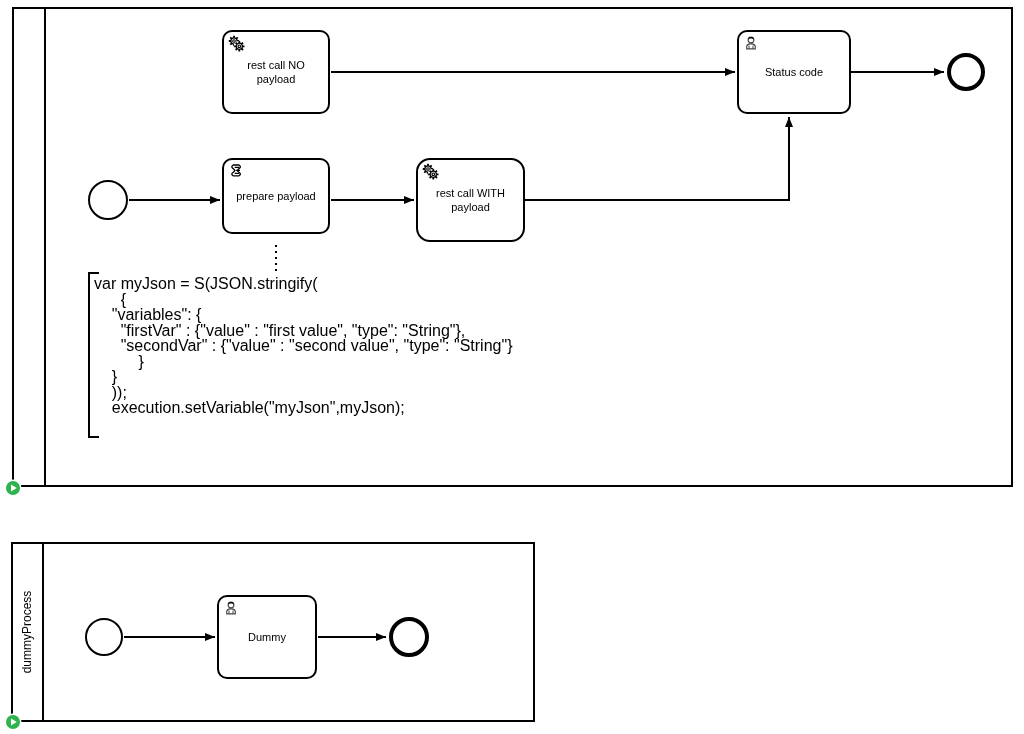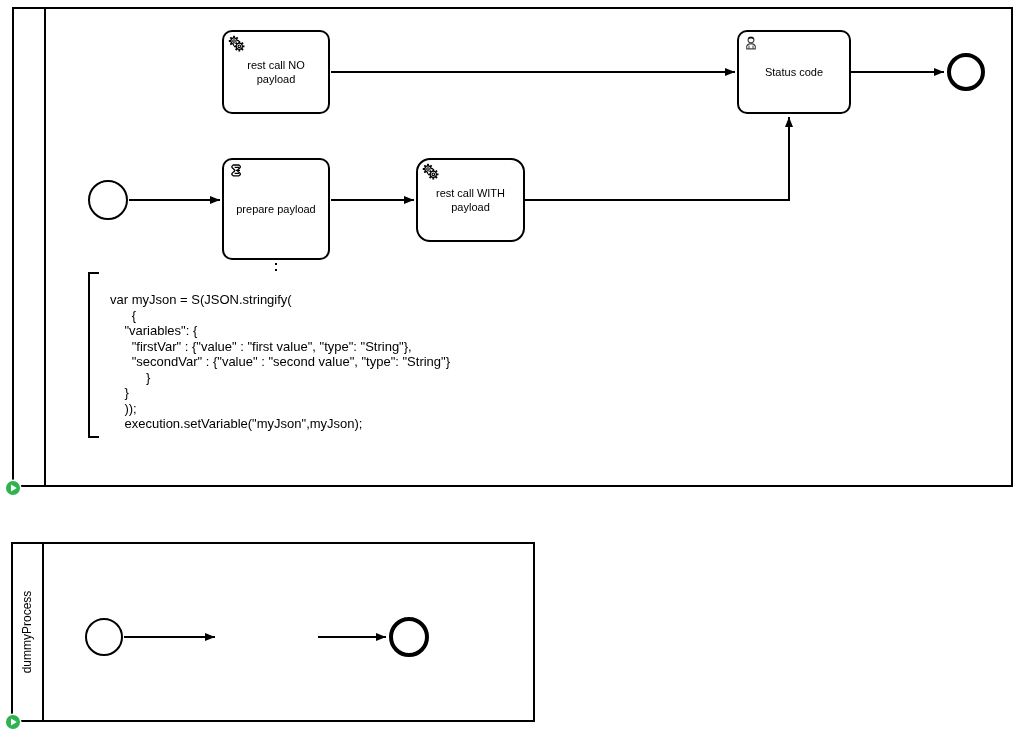--- a/index.html
+++ b/index.html
@@ -20,21 +20,21 @@
   }
   .task-label{
     font-size:11px;line-height:14px;text-align:center;white-space:pre-line;
   }
   .task-icon{position:absolute;top:3px;left:4px;}
   .event{position:absolute;border-radius:50%;background:#fff;box-sizing:border-box;}
   .event.start{border:2px solid #000;}
   .event.end{border:4px solid #000;}
   .overlay{position:absolute;left:0;top:0;pointer-events:none;}
   .annotation-text{
-    position:absolute;font-size:13px;line-height:15.5px;white-space:pre;margin:16px;
+    position:absolute;font-size:16px;line-height:15.5px;white-space:pre;margin:0;
     font-family:"Liberation Sans", sans-serif;
   }
   .badge{position:absolute;width:18px;height:18px;}
 </style>
 </head>
 <body>
 
 <div class="canvas">
 
   <div class="pool" style="left:12px;top:7px;width:1001px;height:480px;"></div>
@@ -73,21 +73,21 @@
         <circle r="5.6" fill="#fff" stroke="none"></circle>
         <path d="M0,-5.2 V-3 M3.7,-3.7 L2.1,-2.1 M5.2,0 H3 M3.7,3.7 L2.1,2.1 M0,5.2 V3 M-3.7,3.7 L-2.1,2.1 M-5.2,0 H-3 M-3.7,-3.7 L-2.1,-2.1" stroke="#000" stroke-width="1.8" fill="none"></path>
         <circle r="3.1" fill="#fff" stroke="#000" stroke-width="1.3"></circle>
         <circle r="1.3" fill="#fff" stroke="#000" stroke-width="1.1"></circle>
       </g>
     </svg>
     <span class="task-label">rest call NO
 payload</span>
   </div>
 
-  <div class="task" style="left:222px;top:158px;width:108px;height:102px;">
+  <div class="task" style="left:222px;top:158px;width:108px;height:76px;">
     <svg class="task-icon" viewBox="0 0 16 16" width="16" height="16">
       <path d="M5.2,2 C3.3,3.2 3.3,4.4 5.2,5.6 C7.1,6.8 7.1,8 5.2,9.2 C3.3,10.4 3.3,11.6 5.2,12.8 L11,12.8 C12.9,11.6 12.9,10.4 11,9.2 C9.1,8 9.1,6.8 11,5.6 C12.9,4.4 12.9,3.2 11,2 Z" fill="#fff" stroke="#000" stroke-width="1.3" stroke-linejoin="round"></path>
       <path d="M6.7,4.4 H11.1 M7.6,7.4 H12 M6.7,10.4 H11.1" stroke="#000" stroke-width="1.1"></path>
     </svg>
     <span class="task-label">prepare payload</span>
   </div>
 
   <div class="task" style="left:416px;top:158px;width:109px;height:84px;border-radius:14px;">
     <svg class="task-icon" viewBox="0 0 18 18" width="18" height="18">
       <g transform="translate(6,6)">
@@ -109,20 +109,29 @@
   <div class="task" style="left:737px;top:30px;width:114px;height:84px;">
     <svg class="task-icon" viewBox="0 0 16 16" width="16" height="16">
       <circle cx="8" cy="5" r="2.9" fill="#fff" stroke="#444" stroke-width="1.1"></circle>
       <path d="M5.1,4.7 C5.1,3 6.4,1.9 8,1.9 C9.6,1.9 10.9,3 10.9,4.7 C10.1,3.8 9.2,3.5 8,3.5 C6.8,3.5 5.9,3.8 5.1,4.7 Z" fill="#000"></path>
       <path d="M3.7,13.9 V11.6 C3.7,9.9 5.2,9.3 6.7,8.9 L9.3,8.9 C10.8,9.3 12.3,9.9 12.3,11.6 V13.9 Z" fill="#fff" stroke="#444" stroke-width="1.1" stroke-linejoin="round"></path>
       <path d="M6,10.6 V13.9 M10,10.6 V13.9" stroke="#444" stroke-width="1"></path>
     </svg>
     <span class="task-label">Status code</span>
   </div>
 
+  <div class="task" style="left:217px;top:595px;width:100px;height:84px;">
+    <svg class="task-icon" viewBox="0 0 16 16" width="16" height="16">
+      <circle cx="8" cy="5" r="2.9" fill="#fff" stroke="#444" stroke-width="1.1"></circle>
+      <path d="M5.1,4.7 C5.1,3 6.4,1.9 8,1.9 C9.6,1.9 10.9,3 10.9,4.7 C10.1,3.8 9.2,3.5 8,3.5 C6.8,3.5 5.9,3.8 5.1,4.7 Z" fill="#000"></path>
+      <path d="M3.7,13.9 V11.6 C3.7,9.9 5.2,9.3 6.7,8.9 L9.3,8.9 C10.8,9.3 12.3,9.9 12.3,11.6 V13.9 Z" fill="#fff" stroke="#444" stroke-width="1.1" stroke-linejoin="round"></path>
+      <path d="M6,10.6 V13.9 M10,10.6 V13.9" stroke="#444" stroke-width="1"></path>
+    </svg>
+    <span class="task-label">Dummy</span>
+  </div>
 
   <div class="event start" style="left:88px;top:180px;width:40px;height:40px;"></div>
   <div class="event end" style="left:947px;top:53px;width:38px;height:38px;"></div>
   <div class="event start" style="left:85px;top:618px;width:38px;height:38px;"></div>
   <div class="event end" style="left:389px;top:617px;width:40px;height:40px;"></div>
 
   <pre class="annotation-text" style="left:94px;top:276px;">var myJson = S(JSON.stringify(
       {
     "variables": {
       "firstVar" : {"value" : "first value", "type": "String"},

